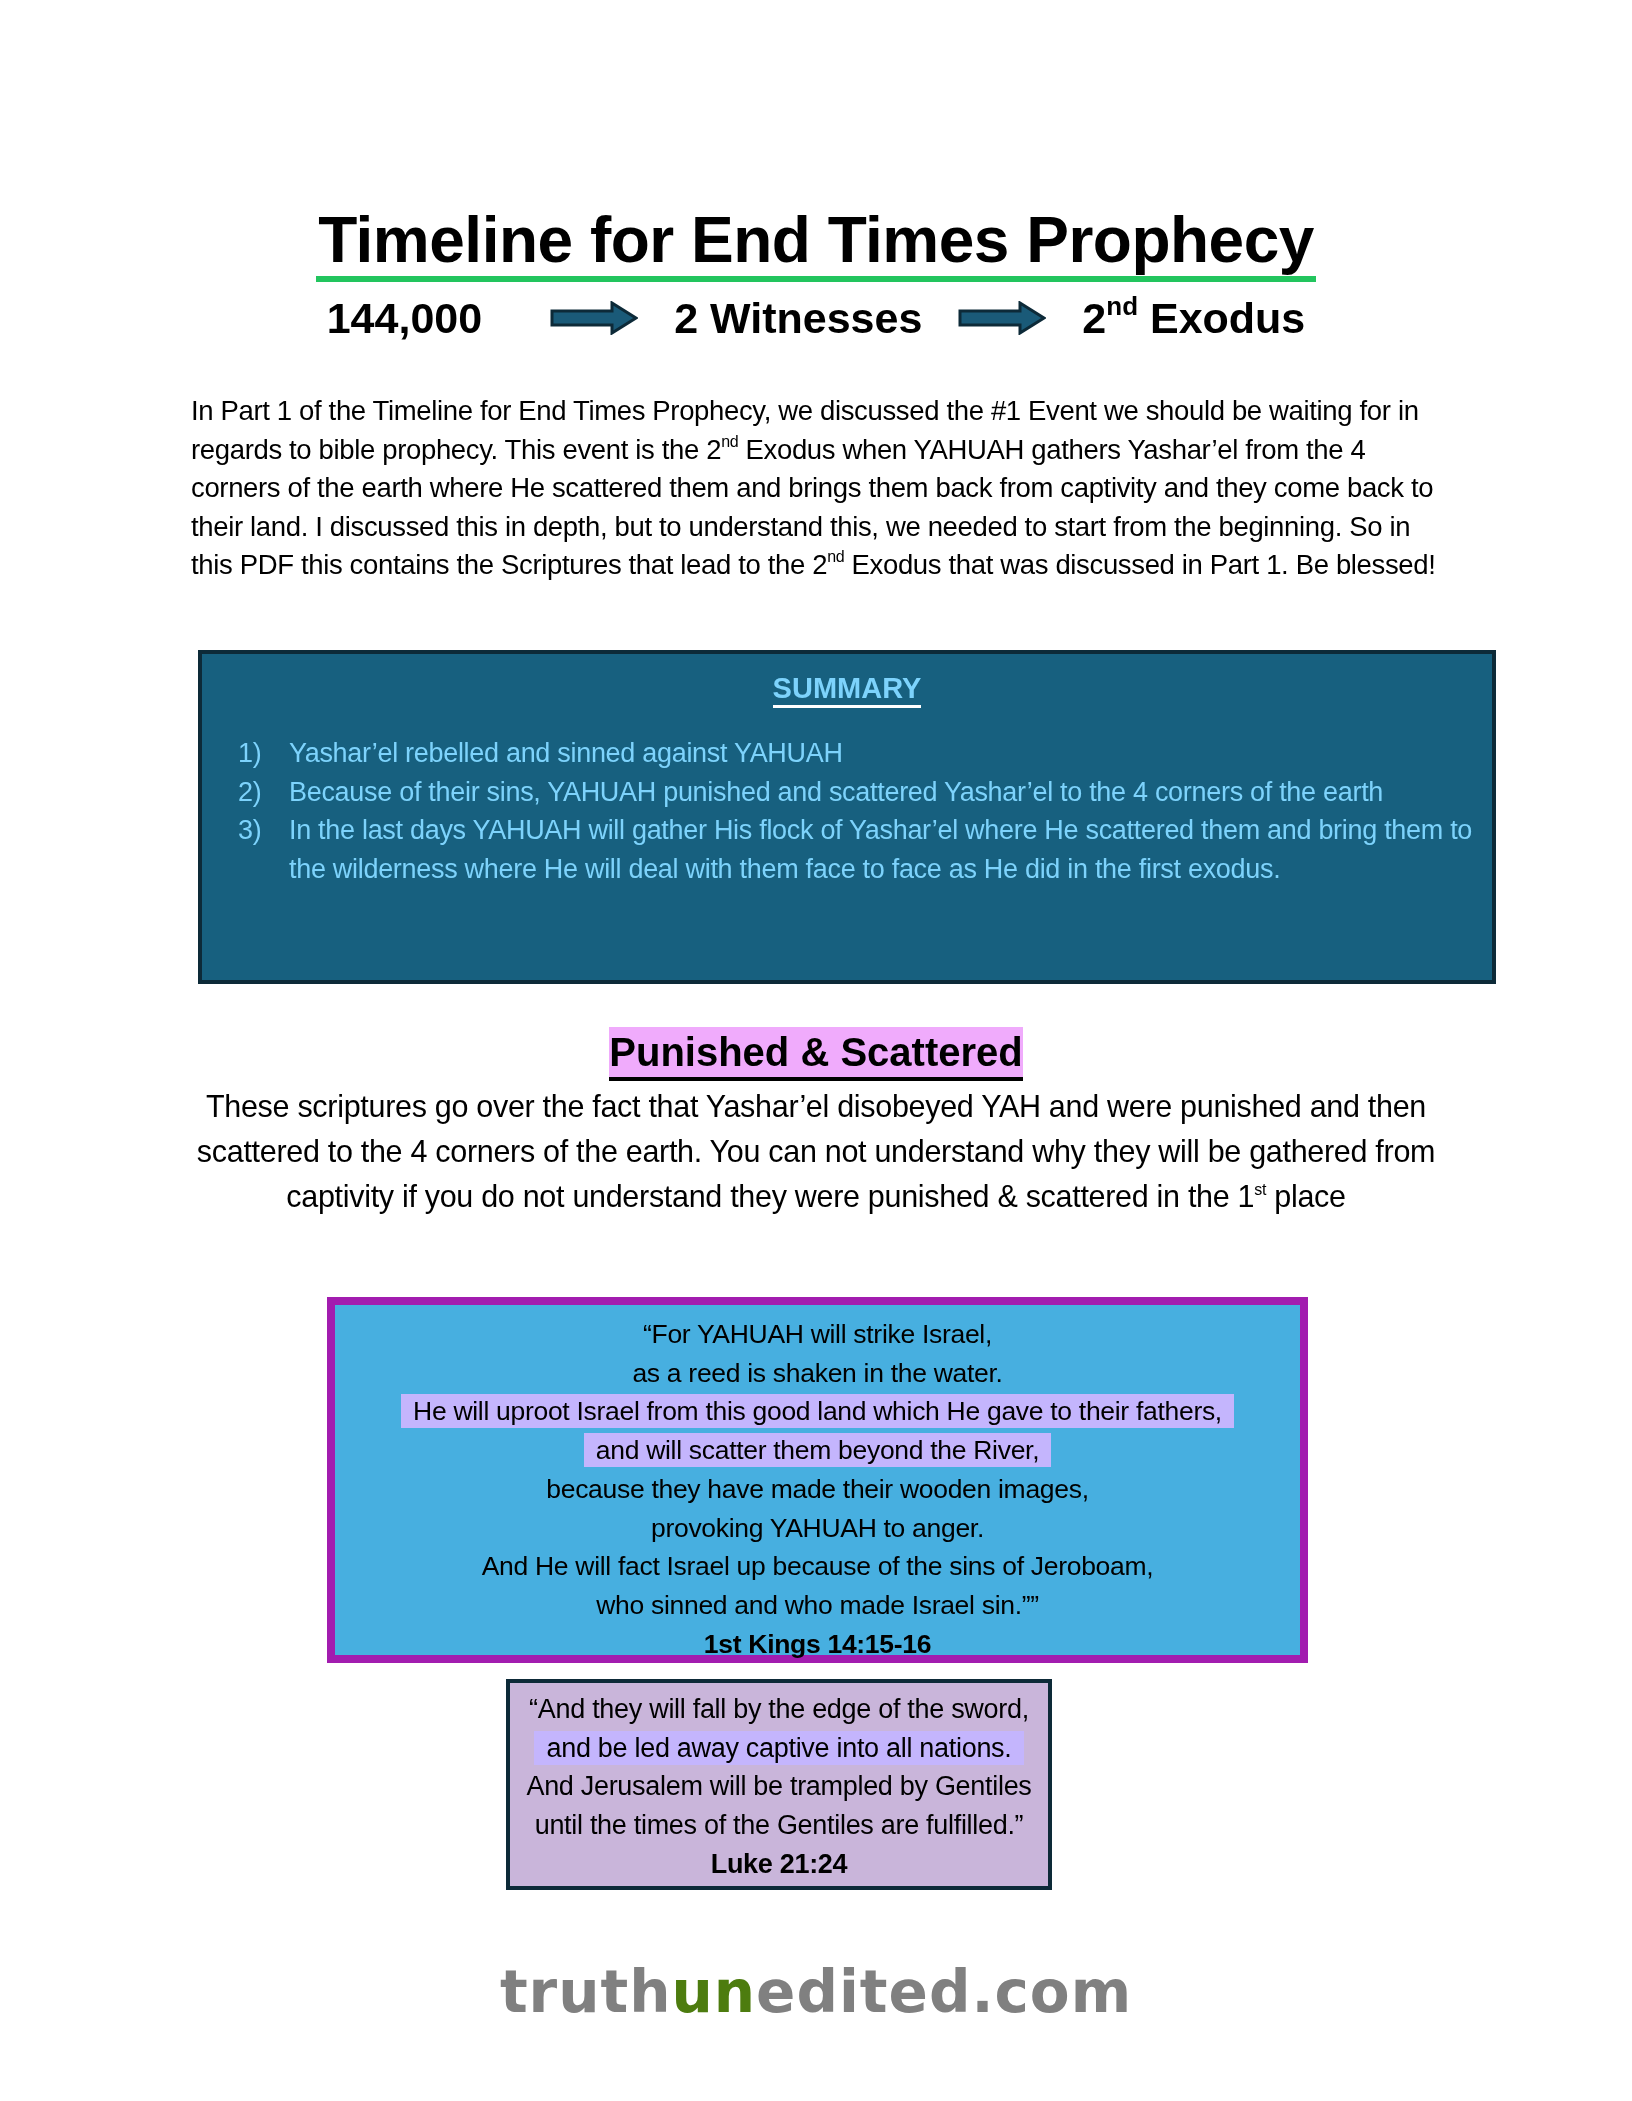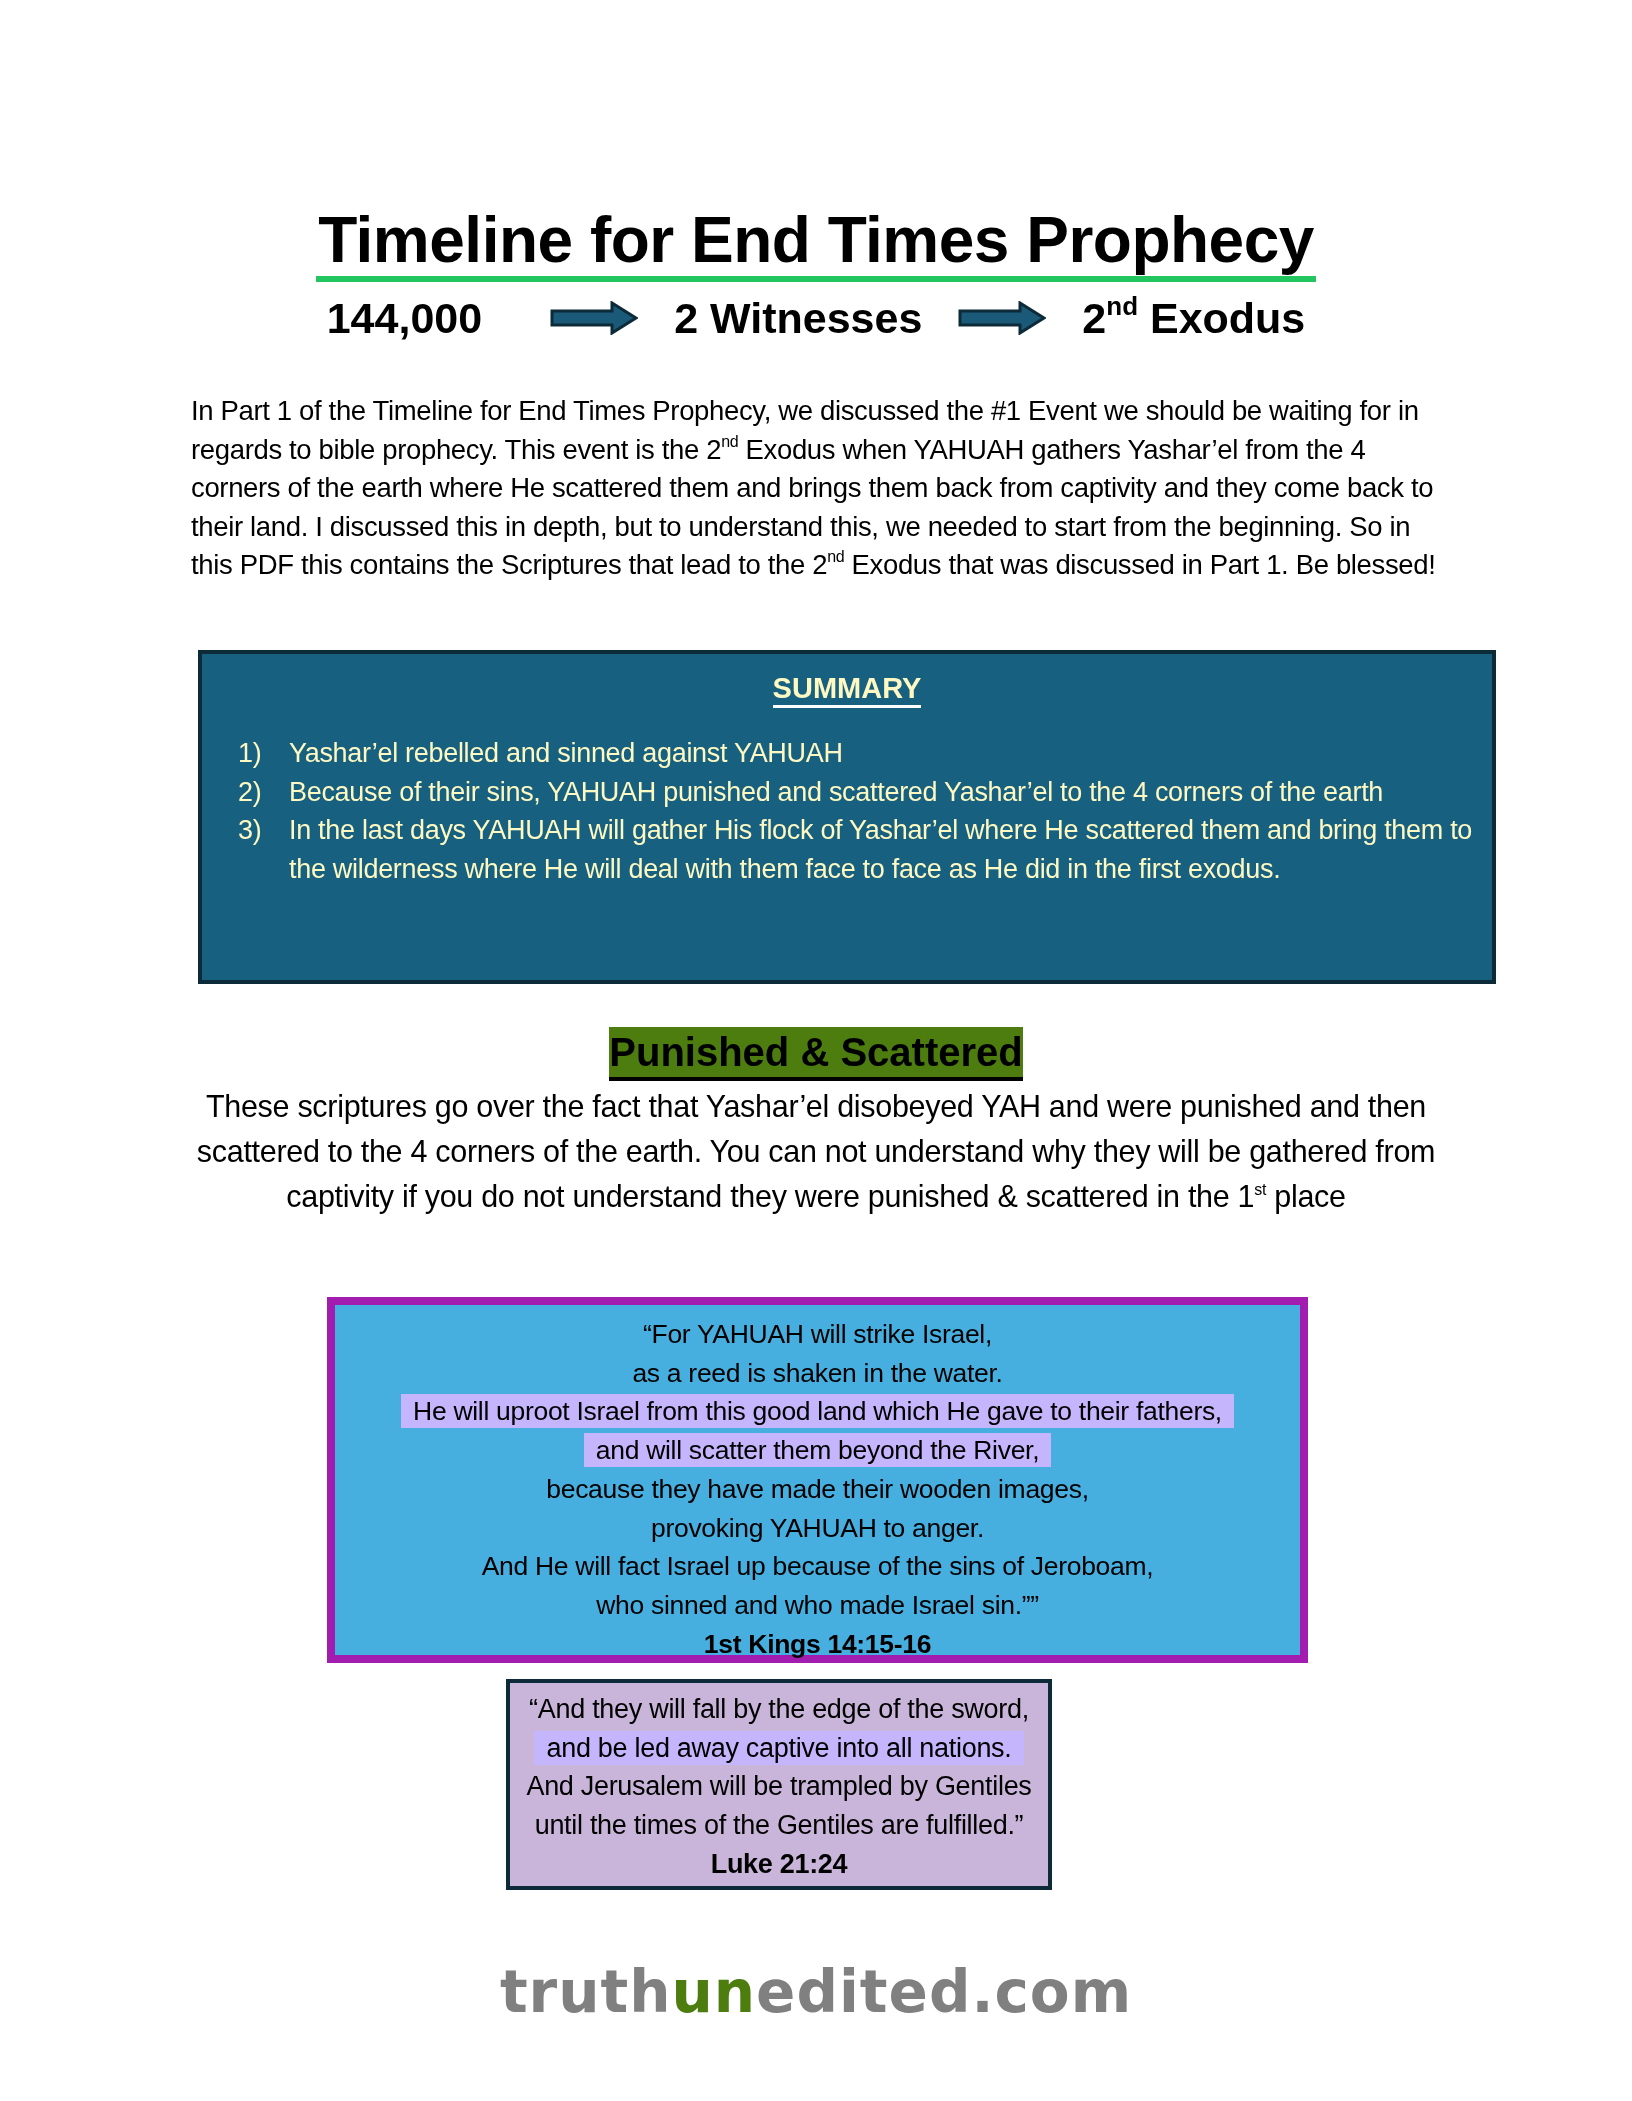--- a/index.html
+++ b/index.html
@@ -23,36 +23,36 @@
   .arrow { display: inline-block; width: 88px; height: 34px; position: relative; margin: 0 20px; }
   .arrow svg { width: 88px; height: 34px; display: block; }
   .arrow.first { margin-left: 52px; }
   .intro {
     position: absolute; left: 191px; top: 392px; width: 1260px;
     font-size: 27.5px; line-height: 38.6px; letter-spacing: -0.35px;
   }
   .intro sup, .desc sup { font-size: 16px; vertical-align: 12px; line-height: 0; }
   .summary {
     position: absolute; left: 198px; top: 650px; width: 1298px; height: 334px;
-    background: #17607f; border: 4px solid #0d2a38; box-sizing: border-box; color: #fef9c3;
+    background: #17607f; border: 4px solid #0d2a38; box-sizing: border-box; color: #7dd3fc;
   }
   .summary .heading {
     position: absolute; left: 0; top: 14px; width: 100%; text-align: center;
     font-weight: bold; font-size: 29px; line-height: 40px;
   }
   .summary .heading span { border-bottom: 3px solid #fff; line-height: 34px; display: inline-block; }
   .summary ol { list-style: none; margin: 0; padding: 0; position: absolute; left: 36px; top: 80px; width: 1240px; }
   .summary li { display: flex; font-size: 27px; line-height: 38.6px; letter-spacing: -0.3px; }
   .summary li .num { width: 51px; flex: none; }
   .summary li .txt { flex: 1; }
   .section-title {
     position: absolute; left: 0; top: 1024px; width: 1632px; text-align: center;
     font-weight: bold; font-size: 40px; line-height: 56px;
   }
-  .section-title span { background: #4d7c0f; padding: 0 0; border-bottom: 4px solid #000; line-height: 50px; display: inline-block; }
+  .section-title span { background: #f0abfc; padding: 0 0; border-bottom: 4px solid #000; line-height: 50px; display: inline-block; }
   .desc {
     position: absolute; left: 180px; top: 1084px; width: 1272px; text-align: center;
     font-size: 30.5px; line-height: 45px; letter-spacing: -0.3px;
   }
   .verse1 {
     position: absolute; left: 327px; top: 1297px; width: 981px; height: 366px;
     background: #47afe0; border: 8px solid #a21caf; box-sizing: border-box;
     text-align: center; font-size: 26.5px; line-height: 38.7px; padding-top: 10px; letter-spacing: -0.3px;
   }
   .verse2 {

